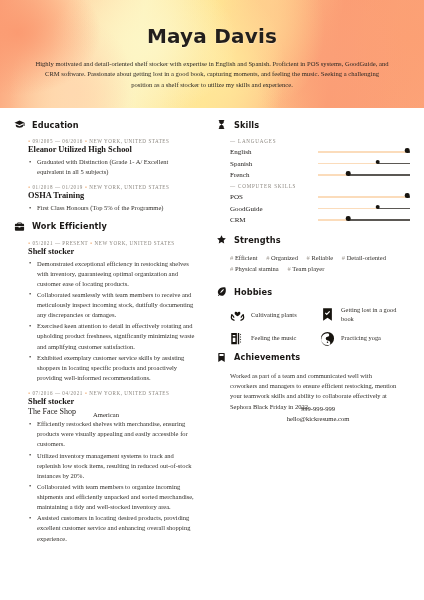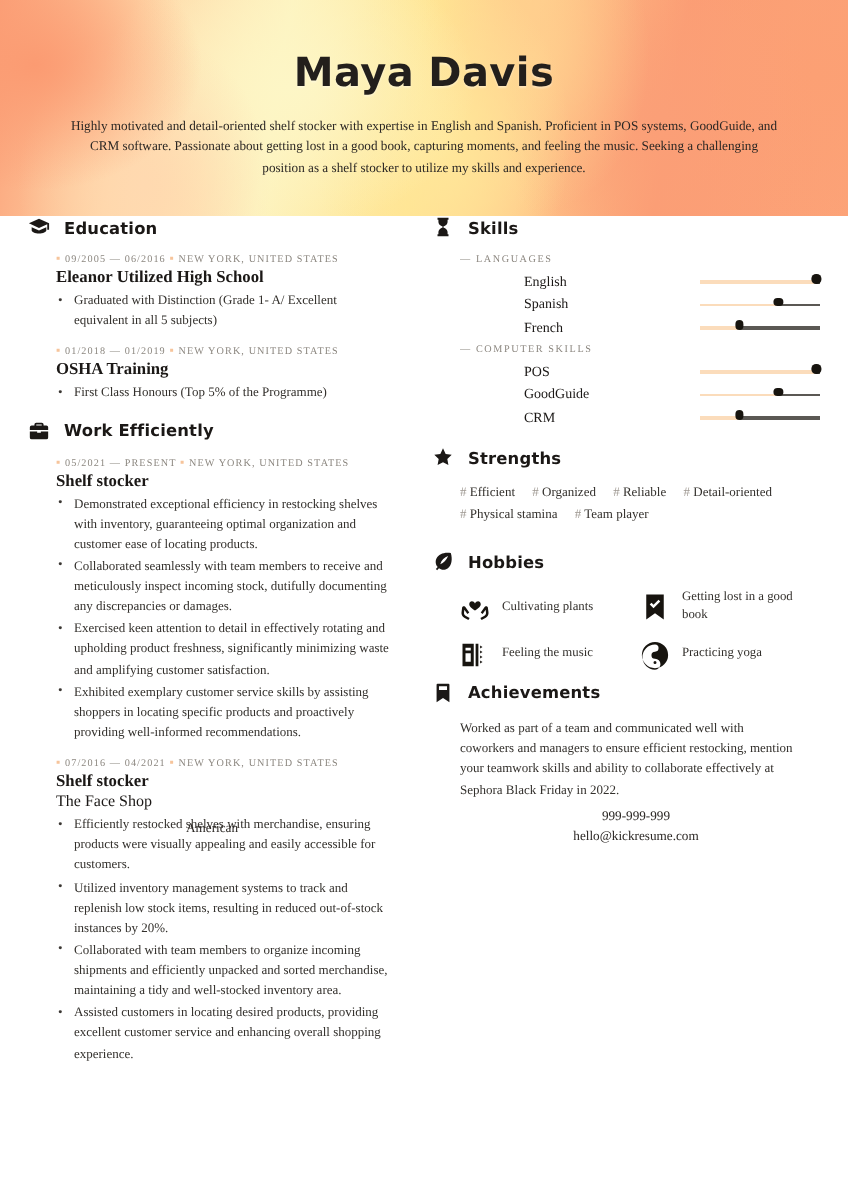--- a/index.html
+++ b/index.html
@@ -40,21 +40,21 @@
   .hdr-summary {
     margin-top:11px;
     text-align:center;
     font-size:6.6px;
     line-height:1.58;
     color:#2b2724;
     padding:0 8px;
   }
 
   
-  .body { display:flex; padding:0 0 0 0; }
+  .body { display:flex; padding:11px 0 0 0; }
   .col-left  { width:206px; padding:0 10px 0 14px; }
   .col-right { width:218px; padding:0 14px 0 10px; }
 
   
   .section { margin-bottom: 6px; }
   .sec-head { display:flex; align-items:center; gap:7px; margin-bottom:8px; }
   .sec-icon { width:11px; height:11px; flex:0 0 11px; display:block; }
   .sec-icon svg { display:block; width:11px; height:11px; fill:#1b1816; }
   .sec-title {
     font-family:"DejaVu Sans", sans-serif;
@@ -76,21 +76,21 @@
   ul.pts li::before {
     content:"•"; position:absolute; left:1px; top:-0.5px; color:#3a3632; font-size:6.5px;
   }
 
   
   .skill-group { padding-left:14px; }
   .skill-cat {
     font-size:5.1px; letter-spacing:0.8px; color:#8d8881;
     text-transform:uppercase; margin:4px 0 3px;
   }
-  .skill-row { display:flex; align-items:center; margin-bottom:2.5px;margin-left:32px; }
+  .skill-row { display:flex; align-items:flex-end; margin-bottom:2.5px; }
   .skill-name { font-size:7px; color:#1b1816; width:88px; flex:0 0 88px; }
   .skill-bar { position:relative; flex:1; height:9px; }
   .skill-bar .track {
     position:absolute; left:0; right:0; top:4px; height:1.6px; background:#5b5854;
   }
   .skill-bar .fill {
     position:absolute; left:0; top:4px; height:1.6px; background:#fbdcbb;
   }
   .skill-bar .knob {
     position:absolute; top:1.2px; width:4.6px; height:4.6px; border-radius:50%;

